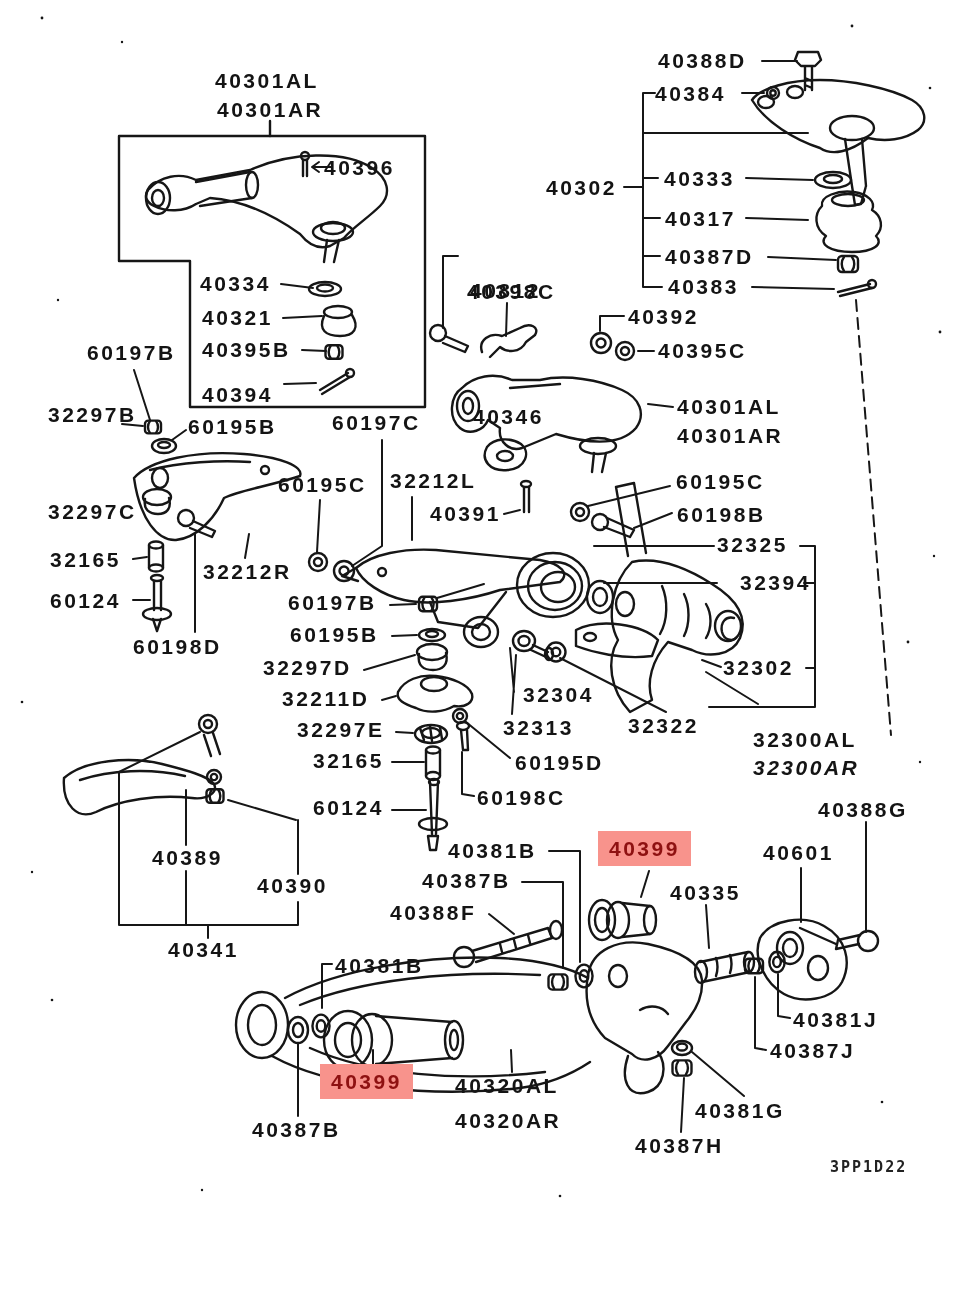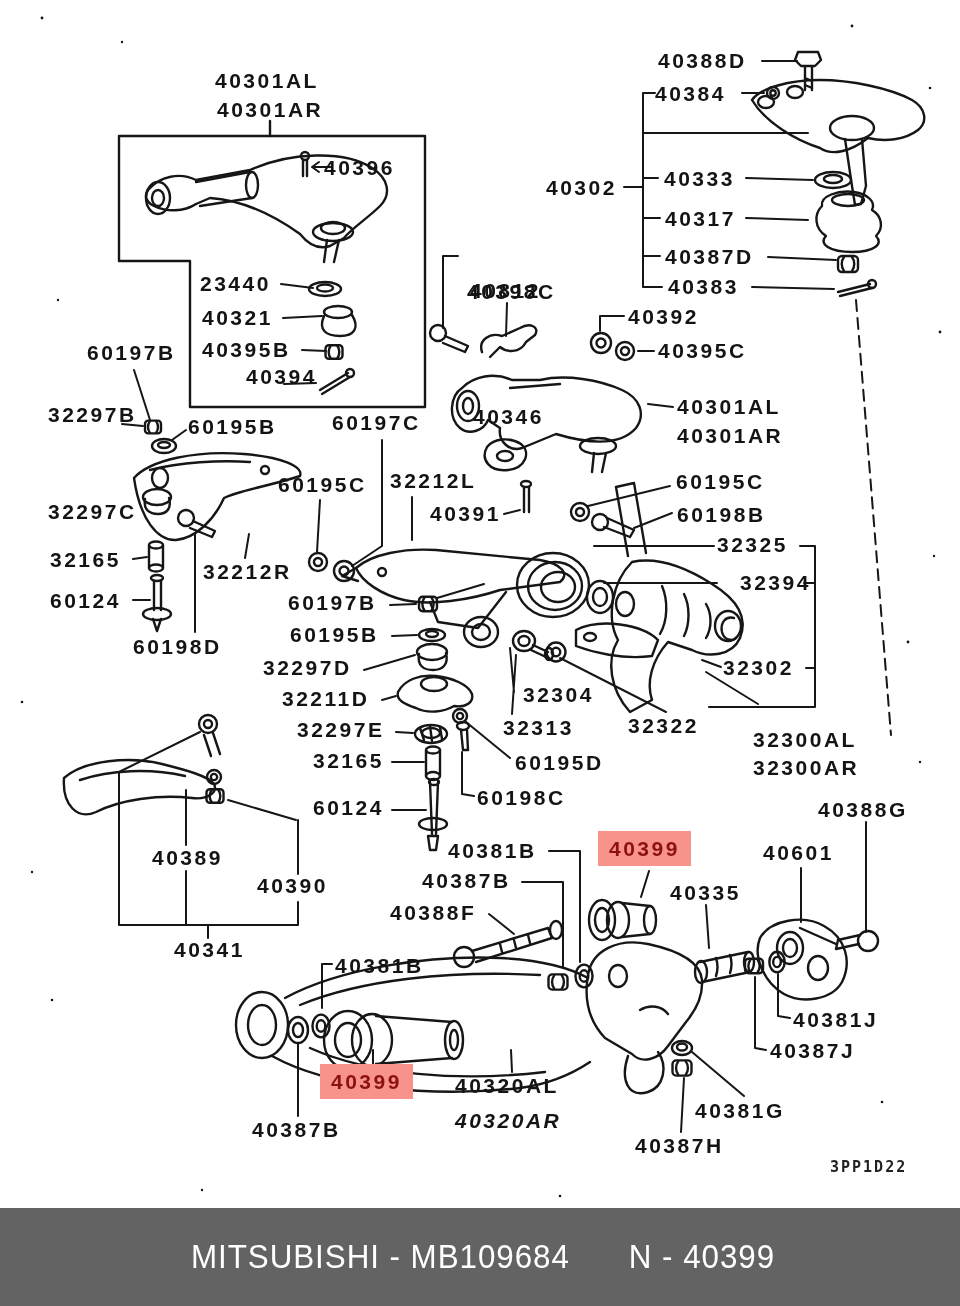--- a/index.html
+++ b/index.html
@@ -299,24 +299,24 @@
           <circle cx="882" cy="1102" r="1.3"></circle>
           <circle cx="32" cy="872" r="1.2"></circle>
       </g>
     </g>
   </svg>
 
   <div id="labels">
       <div class="lbl" style="left: 215px; top: 70px;">40301AL</div>
       <div class="lbl" style="left: 217px; top: 99px;">40301AR</div>
       <div class="lbl" style="left: 324px; top: 157px;">40396</div>
-      <div class="lbl" style="left: 200px; top: 273px;">23440</div>
+      <div class="lbl" style="left: 200px; top: 273px;">40334</div>
       <div class="lbl" style="left: 202px; top: 307px;">40321</div>
       <div class="lbl" style="left: 202px; top: 339px;">40395B</div>
-      <div class="lbl" style="left: 202px; top: 366px; margin-left: 44px;">40394</div>
+      <div class="lbl" style="left: 202px; top: 384px;">40394</div>
       <div class="lbl" style="left: 658px; top: 50px;">40388D</div>
       <div class="lbl" style="left: 655px; top: 83px;">40384</div>
       <div class="lbl" style="left: 546px; top: 177px;">40302</div>
       <div class="lbl" style="left: 664px; top: 168px;">40333</div>
       <div class="lbl" style="left: 665px; top: 208px;">40317</div>
       <div class="lbl" style="left: 665px; top: 246px;">40387D</div>
       <div class="lbl" style="left: 668px; top: 276px;">40383</div>
       <div class="lbl" style="left: 87px; top: 342px;">60197B</div>
       <div class="lbl" style="left: 48px; top: 404px;">32297B</div>
       <div class="lbl" style="left: 188px; top: 416px;">60195B</div>
@@ -347,42 +347,37 @@
       <div class="lbl" style="left: 288px; top: 592px;">60197B</div>
       <div class="lbl" style="left: 290px; top: 624px;">60195B</div>
       <div class="lbl" style="left: 263px; top: 657px;">32297D</div>
       <div class="lbl" style="left: 282px; top: 688px;">32211D</div>
       <div class="lbl" style="left: 297px; top: 719px;">32297E</div>
       <div class="lbl" style="left: 313px; top: 750px;">32165</div>
       <div class="lbl" style="left: 313px; top: 797px;">60124</div>
       <div class="lbl" style="left: 515px; top: 752px;">60195D</div>
       <div class="lbl" style="left: 477px; top: 787px;">60198C</div>
       <div class="lbl" style="left: 753px; top: 729px;">32300AL</div>
-      <div class="lbl" style="left: 753px; top: 757px;">32300AR</div>
+      <div class="lbl" style="left: 753px; top: 757px; font-style: italic;">32300AR</div>
       <div class="lbl" style="left: 818px; top: 799px;">40388G</div>
       <div class="lbl" style="left: 152px; top: 847px;">40389</div>
       <div class="lbl" style="left: 257px; top: 875px;">40390</div>
-      <div class="lbl" style="left: 168px; top: 939px; margin-left: 6px;">40341</div>
+      <div class="lbl" style="left: 168px; top: 939px;">40341</div>
       <div class="lbl" style="left: 448px; top: 840px;">40381B</div>
       <div class="lbl" style="left: 422px; top: 870px;">40387B</div>
       <div class="lbl" style="left: 390px; top: 902px;">40388F</div>
       <div class="lbl hl" style="left: 598px; top: 831px;">40399</div>
       <div class="lbl" style="left: 670px; top: 882px;">40335</div>
       <div class="lbl" style="left: 763px; top: 842px;">40601</div>
       <div class="lbl" style="left: 793px; top: 1009px;">40381J</div>
       <div class="lbl" style="left: 770px; top: 1040px;">40387J</div>
       <div class="lbl" style="left: 695px; top: 1100px;">40381G</div>
       <div class="lbl" style="left: 635px; top: 1135px;">40387H</div>
       <div class="lbl" style="left: 335px; top: 955px;">40381B</div>
       <div class="lbl hl" style="left: 320px; top: 1064px;">40399</div>
       <div class="lbl" style="left: 455px; top: 1075px;">40320AL</div>
-      <div class="lbl" style="left: 455px; top: 1110px; font-style: italic;">40320AR</div>
+      <div class="lbl" style="left: 455px; top: 1110px;">40320AR</div>
       <div class="lbl" style="left: 252px; top: 1119px;">40387B</div>
       <div class="lbl code" style="left: 830px; top: 1160px;">3PP1D22</div>
     </div>
 
-  <div class="footer">
-    <span>MITSUBISHI - MB109684</span>
-    <span class="gap"></span>
-    <span>N - 40399</span>
-  </div>
 
 </div>
 
 </body></html>

